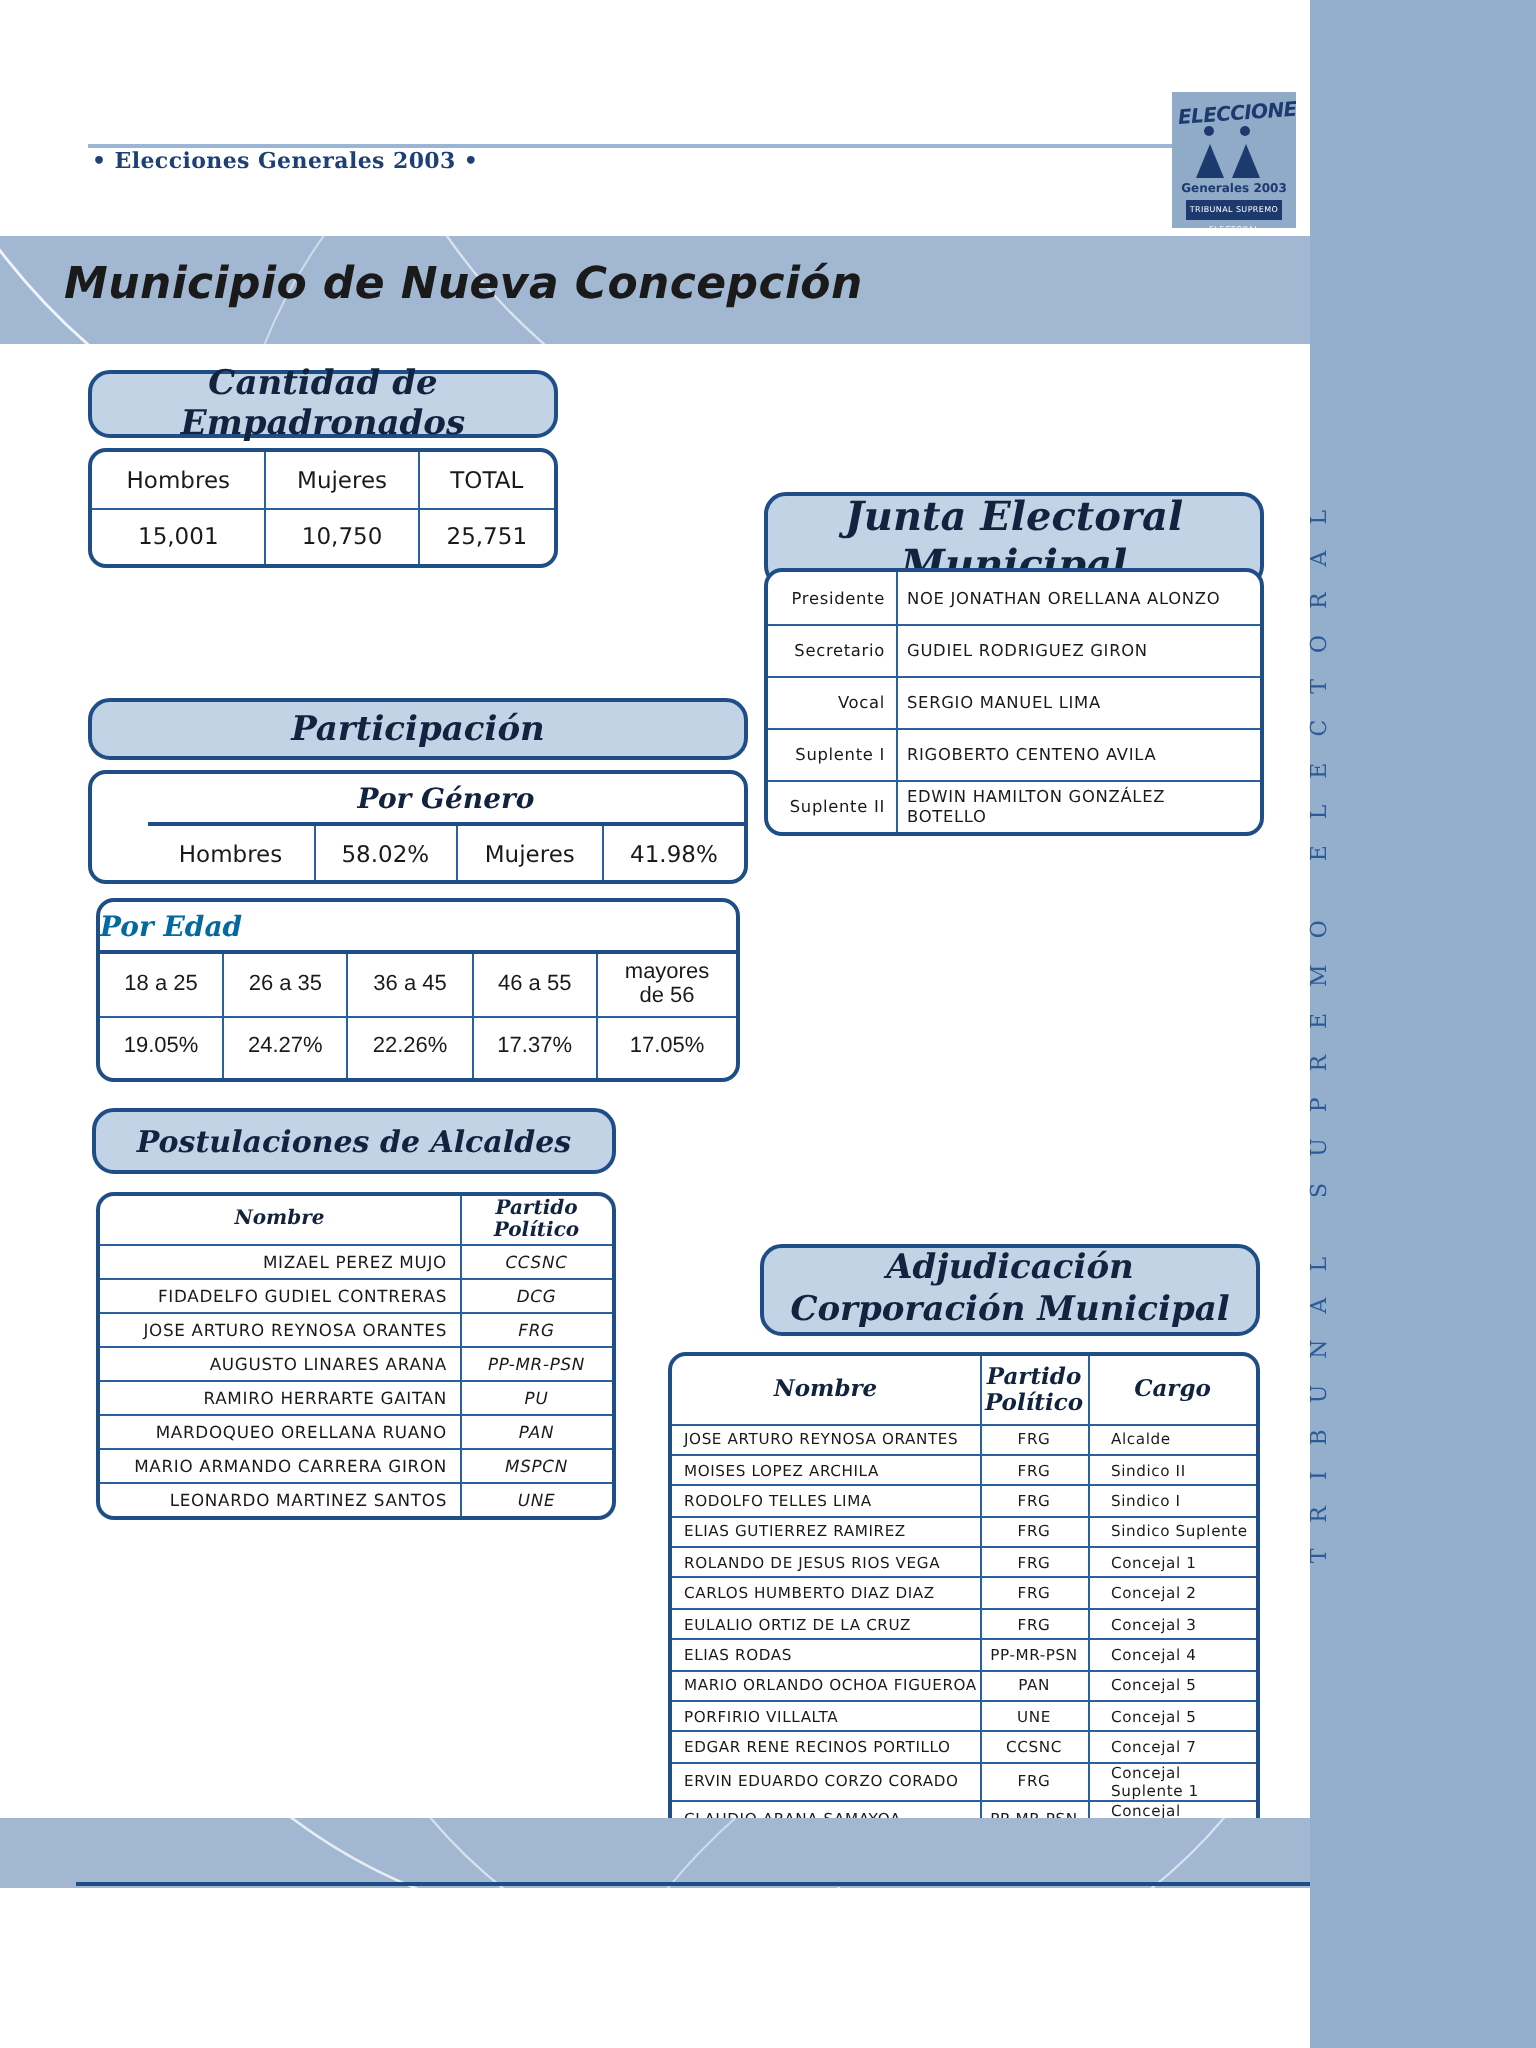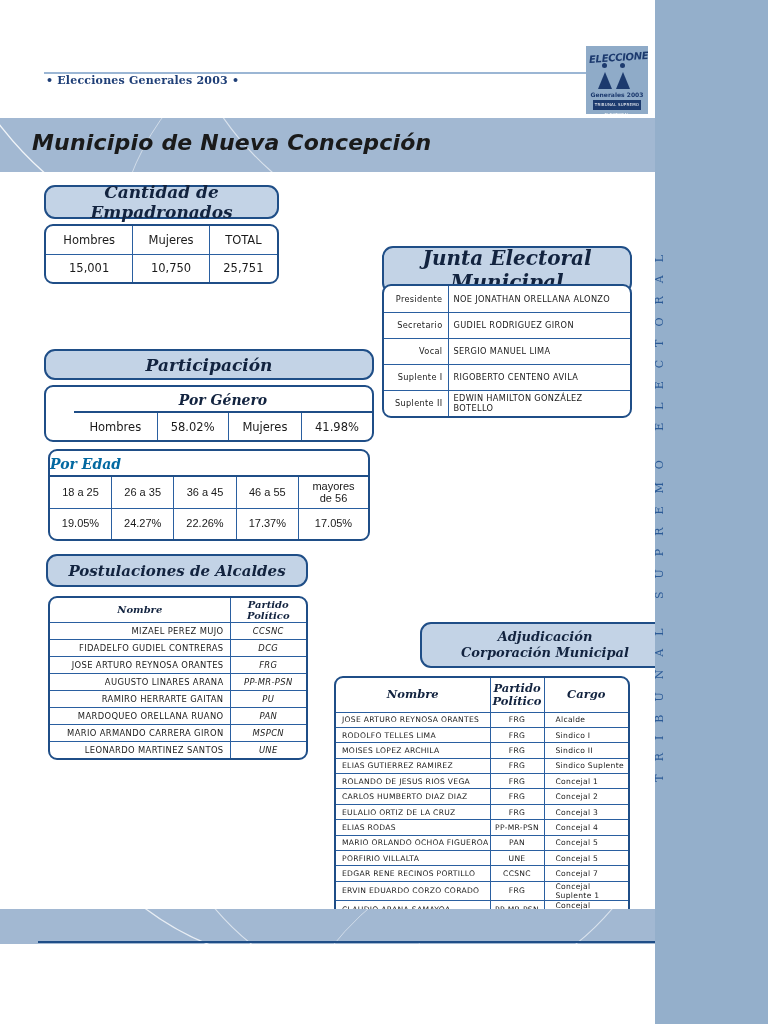--- a/index.html
+++ b/index.html
@@ -304,24 +304,23 @@
   }
   .post-table tr:first-child th { border-top: none; }
   .post-table tr:last-child td { border-bottom: none; }
   .post-table td:first-child, .post-table th:first-child { border-left: none; }
   .post-table td:last-child, .post-table th:last-child { border-right: none; }
 
   
   .adj-pill {
     position: absolute; left: 380px; top: 622px;
     width: 250px; height: 46px;
-    font-size: 13px;
+    font-size: 17px;
     line-height: 1.25;
     flex-direction: column;
-    margin-left: 40px;
   }
   .adj-table {
     position: absolute; left: 334px; top: 676px;
     width: 296px;
   }
   .adj-table th {
     font-family: "DejaVu Serif", serif;
     font-style: italic; font-weight: bold;
     font-size: 11.5px;
     height: 34px;
@@ -525,28 +524,28 @@
         <th>Nombre</th>
         <th class="pp">Partido<br>Político</th>
         <th class="cg">Cargo</th>
       </tr>
       <tr>
             <td class="nm">JOSE  ARTURO  REYNOSA  ORANTES</td>
             <td class="pp">FRG</td>
             <td class="cg">Alcalde</td>
           </tr>
       <tr>
+            <td class="nm">MOISES  LOPEZ  ARCHILA</td>
+            <td class="pp">FRG</td>
+            <td class="cg">Sindico  II</td>
+          </tr>
+      <tr>
             <td class="nm">RODOLFO  TELLES  LIMA</td>
             <td class="pp">FRG</td>
             <td class="cg">Sindico  I</td>
-          </tr>
-      <tr>
-            <td class="nm">MOISES  LOPEZ  ARCHILA</td>
-            <td class="pp">FRG</td>
-            <td class="cg">Sindico  II</td>
           </tr>
       <tr>
             <td class="nm">ELIAS  GUTIERREZ  RAMIREZ</td>
             <td class="pp">FRG</td>
             <td class="cg">Sindico  Suplente</td>
           </tr>
       <tr>
             <td class="nm">ROLANDO  DE  JESUS  RIOS  VEGA</td>
             <td class="pp">FRG</td>
             <td class="cg">Concejal  1</td>

